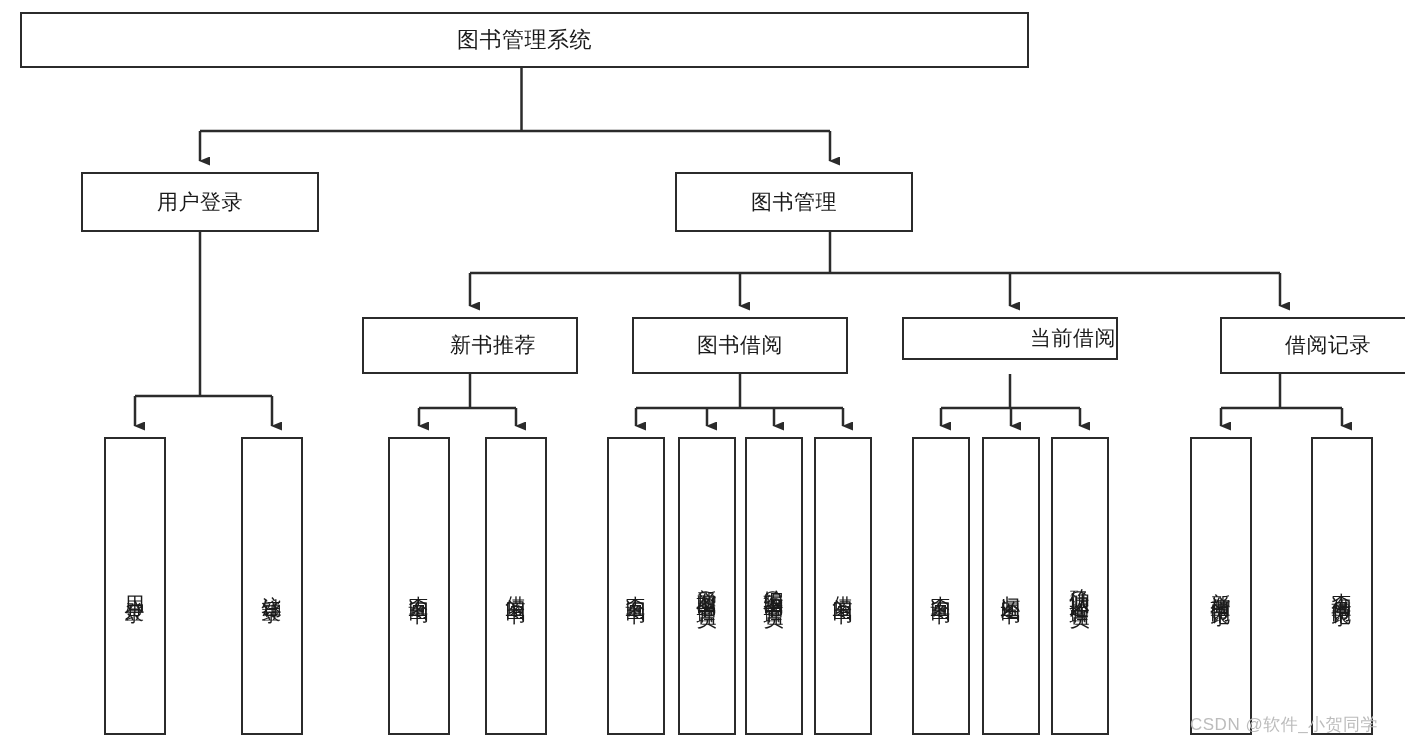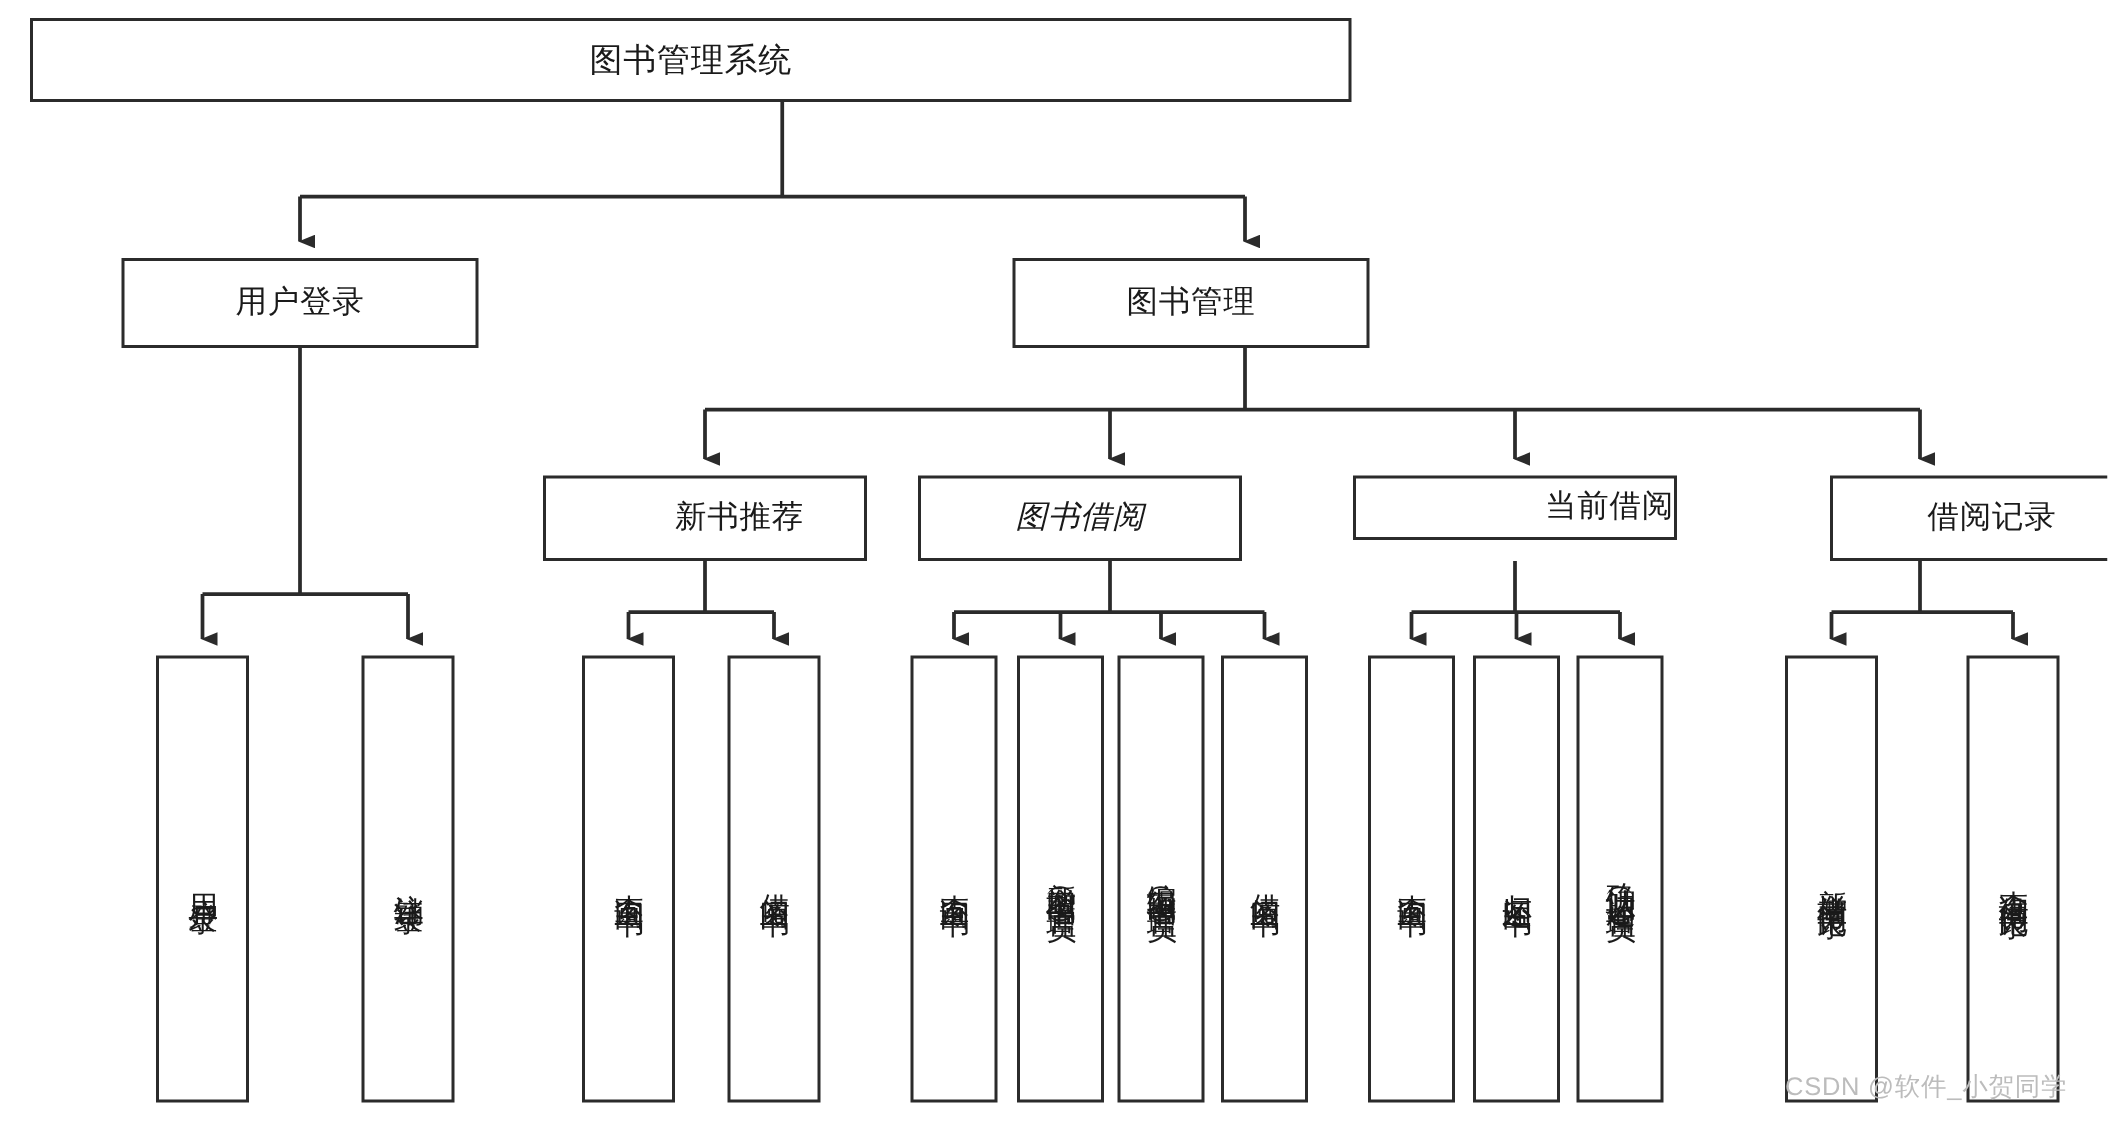--- a/index.html
+++ b/index.html
@@ -102,35 +102,35 @@
         <line x1="941" y1="408" x2="941" y2="426" marker-end="url(#arrowhead)"></line>
         <line x1="1011" y1="408" x2="1011" y2="426" marker-end="url(#arrowhead)"></line>
         <line x1="1080" y1="408" x2="1080" y2="426" marker-end="url(#arrowhead)"></line>
         <line x1="1280" y1="374" x2="1280" y2="408"></line>
         <line x1="1221" y1="408" x2="1342" y2="408"></line>
         <line x1="1221" y1="408" x2="1221" y2="426" marker-end="url(#arrowhead)"></line>
         <line x1="1342" y1="408" x2="1342" y2="426" marker-end="url(#arrowhead)"></line>
       </g>
   </svg>
 
-  <div class="node-box root" style="left:20px; top:12px; width:881px; height:56px;">
+  <div class="node-box root" style="left:20px; top:12px; width:1009px; height:56px;">
     <span class="node-label">图书管理系统</span>
   </div>
 
   <div class="node-box lvl2" style="left:81px; top:172px; width:238px; height:60px;">
     <span class="node-label">用户登录</span>
   </div>
   <div class="node-box lvl2" style="left:675px; top:172px; width:238px; height:60px;">
     <span class="node-label">图书管理</span>
   </div>
 
   <div class="node-box lvl3" style="left:362px; top:317px; width:216px; height:57px;padding-left:46px;">
     <span class="node-label">新书推荐</span>
   </div>
-  <div class="node-box lvl3" style="left:612px; top:317px; width:216px; height:57px;font-style:italic;">
+  <div class="node-box lvl3" style="left:632px; top:317px; width:216px; height:57px;">
     <span class="node-label">图书借阅</span>
   </div>
   <div class="node-box lvl3" style="left:902px; top:317px; width:216px; height:43px;justify-content:flex-end;">
     <span class="node-label">当前借阅</span>
   </div>
   <div class="node-box lvl3" style="left:1172px; top:317px; width:216px; height:57px;margin-left:48px;">
     <span class="node-label">借阅记录</span>
   </div>
 
   <div class="node-box leaf" style="left:104px; top:437px; width:62px; height:298px;">

